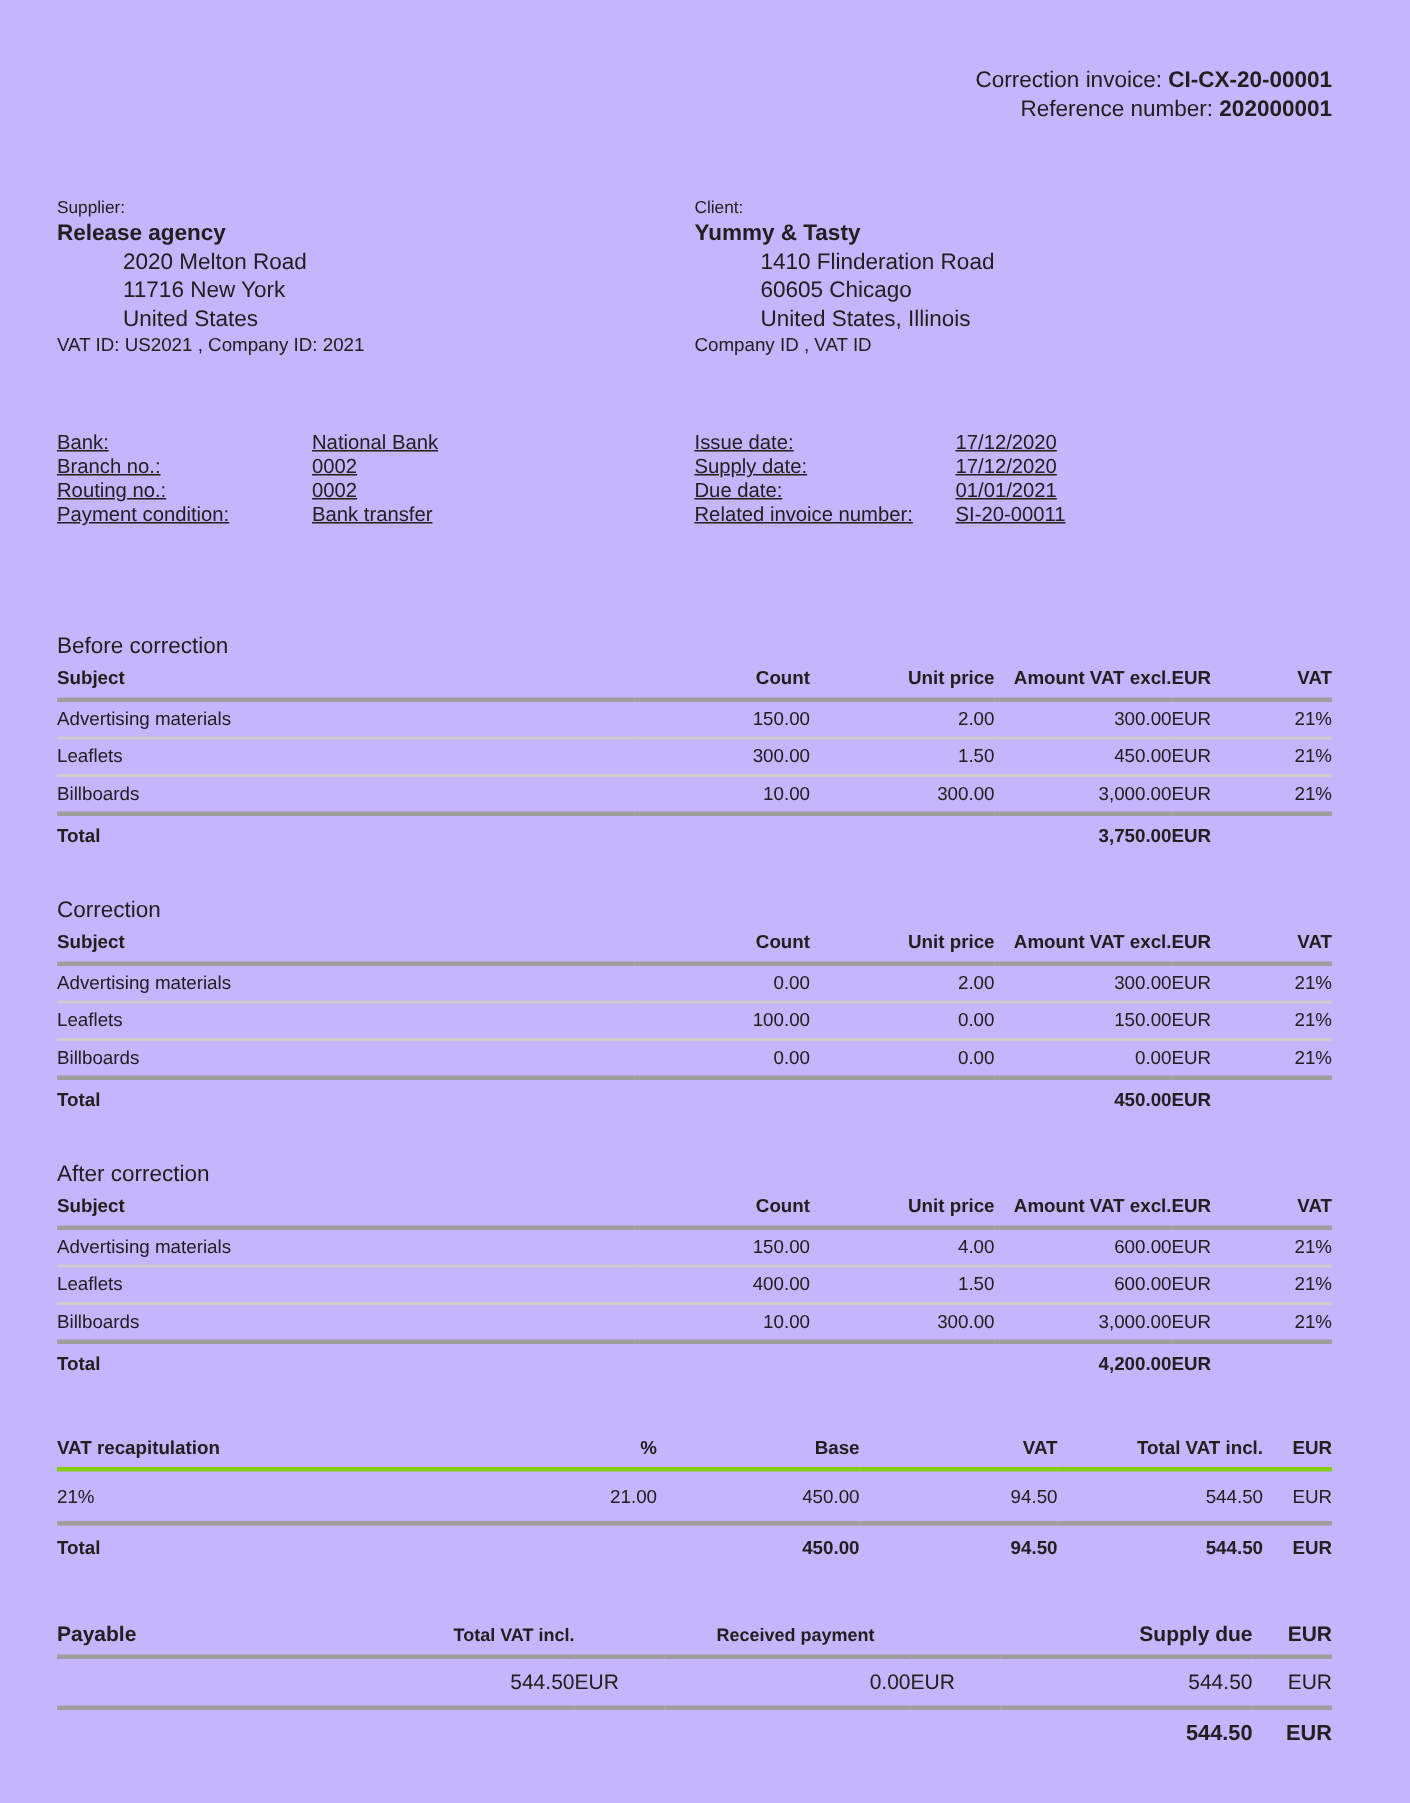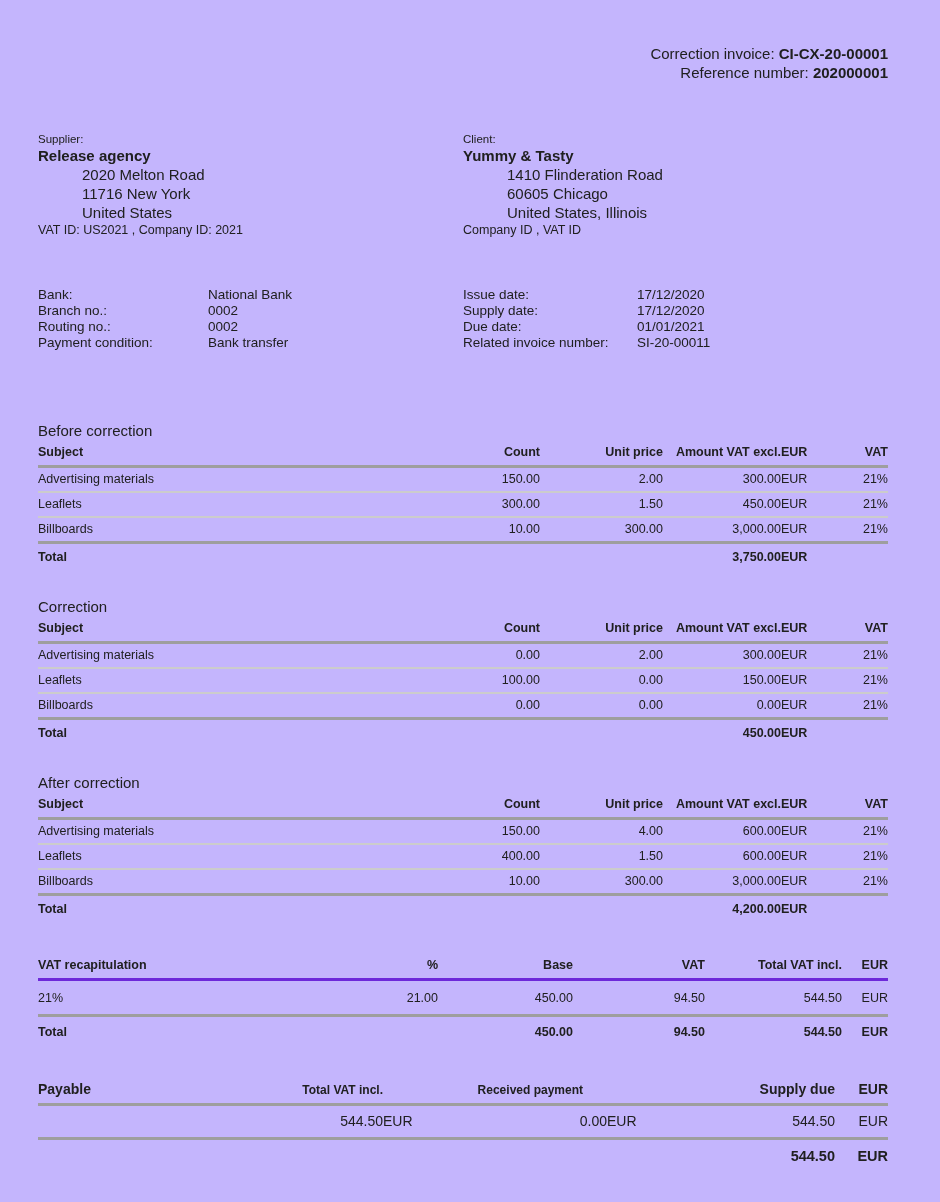--- a/index.html
+++ b/index.html
@@ -16,21 +16,21 @@
 
   
   .parties { margin-top:50px; display:flex; }
   .party { width:425px; }
   .party-label { font-size:11.5px; line-height:14px; }
   .party-name { font-size:15px; font-weight:bold; line-height:19px; }
   .party-line { font-size:15px; line-height:19px;margin-left:44px; }
   .party-ids { font-size:12.5px; line-height:17px; }
 
   
-  .details { margin-top:48px; display:flex; font-size:13.5px; line-height:16px; }
+  .details { margin-top:48px; display:flex; font-size:13.5px; line-height:16px;text-decoration:underline; }
   .details-col { width:425px; }
   .kv-row { display:flex; }
   .kv-label { flex:0 0 170px; }
   .details-col.right .kv-label { flex:0 0 174px; }
 
   
   .item-section.first { margin-top:72px; }
   .item-section + .item-section { margin-top:30px; }
   .section-title { font-size:15px; font-weight:normal; line-height:16px; margin-bottom:3px; }
   table { width:850px; border-collapse:collapse; table-layout:fixed; }
@@ -40,21 +40,21 @@
   .r { text-align:right; }
   .cur { text-align:left; padding-left:23px; }
   .item-table thead th { padding:3px 0 5px; border-bottom:3px solid #9e9e9e; }
   .item-table td { padding:4px 0 4px; }
   .item-table tr.item-row td { border-bottom:2px solid #cccccc; }
   .item-table tr.item-row.pre-total td { border-bottom:3px solid #9e9e9e; }
   .item-table tr.total-row td { font-weight:bold; padding:6px 0 4px; }
 
   
   .recap-section { margin-top:34px; }
-  .recap-table thead th { padding:3px 0 5px; border-bottom:3px solid #6d28d9; }
+  .recap-table thead th { padding:3px 0 5px; border-bottom:3px solid #84cc16; }
   .recap-table tr.recap-row td { padding:10px 0 8px; border-bottom:3px solid #9e9e9e; }
   .recap-table tr.recap-total td { font-weight:bold; padding:8px 0 5px; }
   .recap-table .cur2 { text-align:right; }
 
   
   .payable-section { margin-top:32px; }
   .payable-table th.big { font-size:14px; line-height:18px; }
   .payable-table th.small { font-size:12px; line-height:15px; }
   .payable-table thead th { padding:3px 0 5px; border-bottom:3px solid #9e9e9e; }
   .payable-table td { font-size:14px; line-height:17px; }

